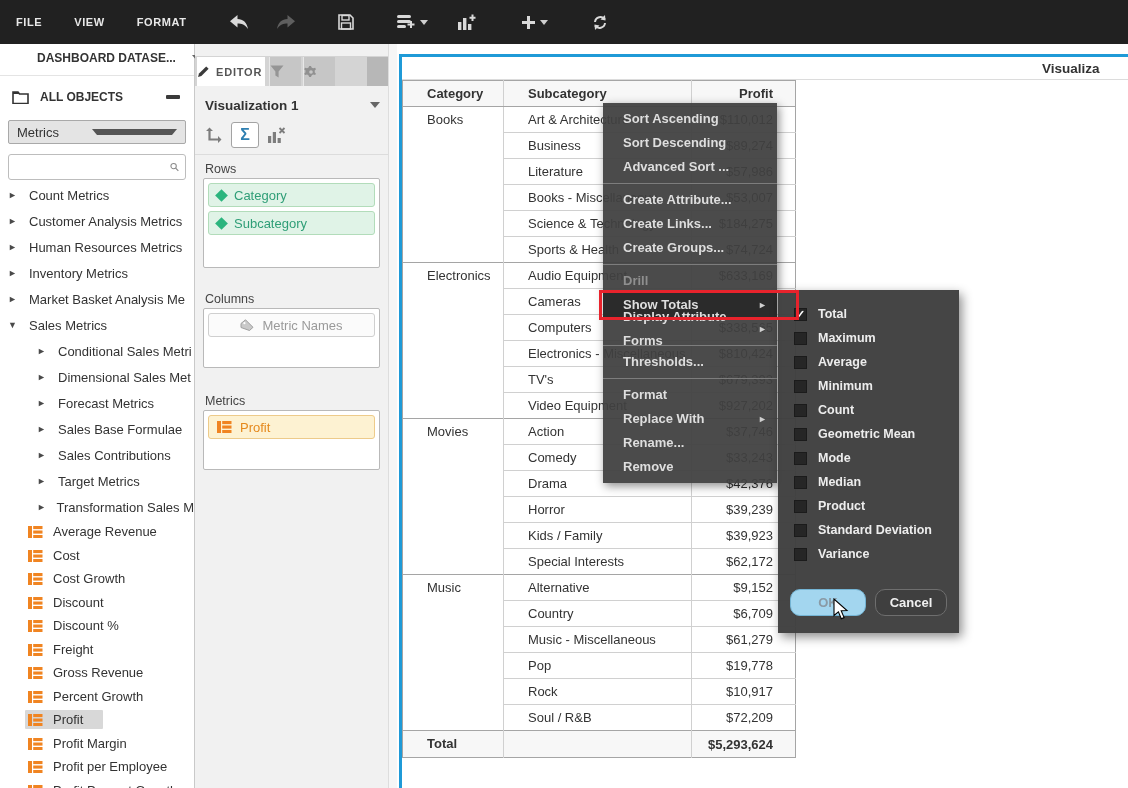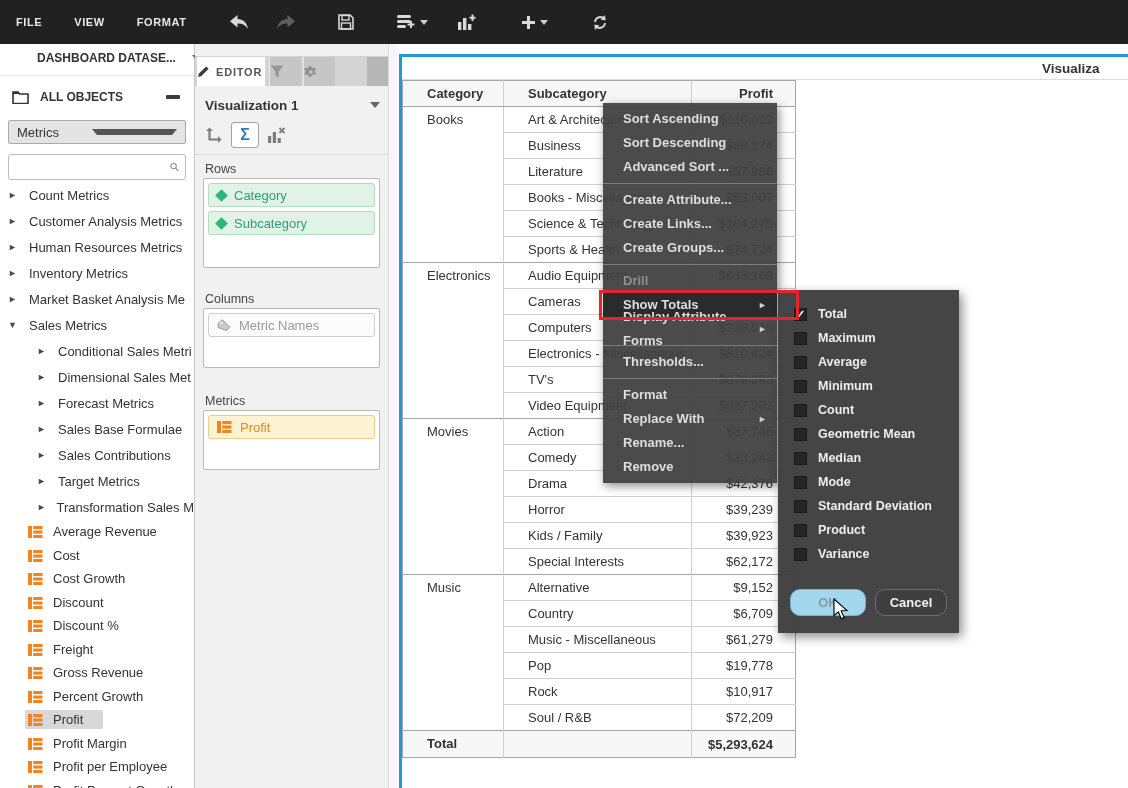--- a/index.html
+++ b/index.html
@@ -50,21 +50,21 @@
   .viz-row { position:absolute; left:10px; right:8px; top:50px; height:22px; display:flex; align-items:center; }
   .viz-name { font-size:13.5px; font-weight:bold; color:#333; flex:1; }
   .iconrow { position:absolute; left:8px; top:76px; height:30px; display:flex; align-items:center; }
   .sigma-btn { width:28px; height:26px; background:#fff; border:1px solid #a3a3a3; border-radius:3px; display:flex; align-items:center; justify-content:center; margin:0 8px; }
   .sigma-btn span { color:#2e7fb1; font-weight:bold; font-size:16px; }
   .ed-divider { position:absolute; left:0; right:0; top:110px; border-top:1px solid #dcdcdc; }
   .zone-label { position:absolute; left:10px; font-size:12.5px; color:#444; }
   .zone-box { position:absolute; left:8px; width:177px; background:#fff; border:1px solid #b9b9b9; border-radius:2px; padding:4px; }
   .pill { height:24px; border-radius:3px; display:flex; align-items:center; padding:0 8px; margin-bottom:4px; font-size:13px; }
   .pill.attr { background:#e0f3e7; border:1px solid #b2dcba; color:#2f9e77; }
-  .pill.plain { background:#fbfbfb; border:1px solid #cfcfcf; color:#9a9a9a; }
+  .pill.plain { background:#fbfbfb; border:1px solid #cfcfcf; color:#9a9a9a;justify-content:center; }
   .pill.metric-pill { background:#fdf2d2; border:1px solid #edcb8a; color:#e5891c; }
   .pill .p-label { margin-left:8px; }
   .diamond { width:9px; height:9px; background:#2cb57e; transform:rotate(45deg); }
 
   .gutter { position:absolute; left:388px; top:44px; width:9px; height:744px; background:#f6f6f6; border-left:1px solid #ddd; z-index:10; }
 
   
   .canvas { position:absolute; left:397px; top:44px; width:731px; height:744px; background:#fff; }
   .sel-border-top { position:absolute; left:399px; top:54px; width:729px; height:3px; background:#1f9ad7; z-index:6; }
   .sel-border-left { position:absolute; left:399px; top:54px; width:3px; height:734px; background:#1f9ad7; z-index:6; }
@@ -676,33 +676,33 @@
         <div class="opt">
           <span class="cb"></span>
           <span class="opt-label">Count</span>
         </div>
         <div class="opt">
           <span class="cb"></span>
           <span class="opt-label">Geometric Mean</span>
         </div>
         <div class="opt">
           <span class="cb"></span>
+          <span class="opt-label">Mode</span>
+        </div>
+        <div class="opt">
+          <span class="cb"></span>
           <span class="opt-label">Median</span>
         </div>
         <div class="opt">
           <span class="cb"></span>
-          <span class="opt-label">Mode</span>
+          <span class="opt-label">Product</span>
         </div>
         <div class="opt">
           <span class="cb"></span>
           <span class="opt-label">Standard Deviation</span>
-        </div>
-        <div class="opt">
-          <span class="cb"></span>
-          <span class="opt-label">Product</span>
         </div>
         <div class="opt">
           <span class="cb"></span>
           <span class="opt-label">Variance</span>
         </div>
       </div>
     <div class="btn-row">
       <div class="btn ok">OK</div>
       <div class="btn cancel">Cancel</div>
     </div>

